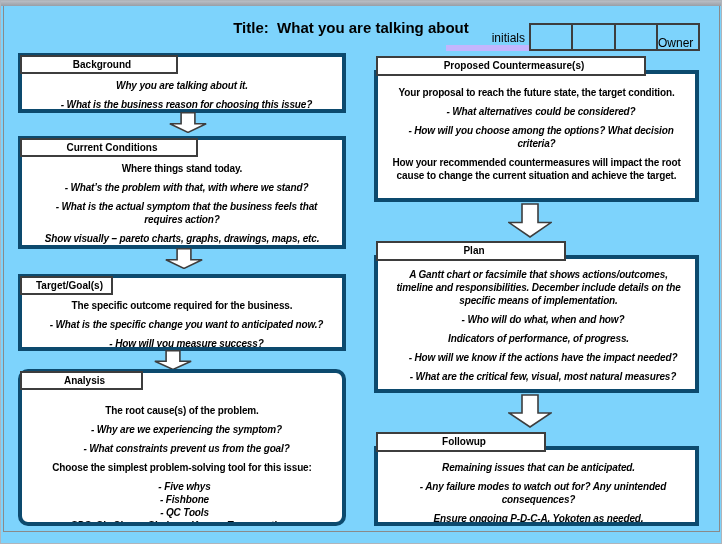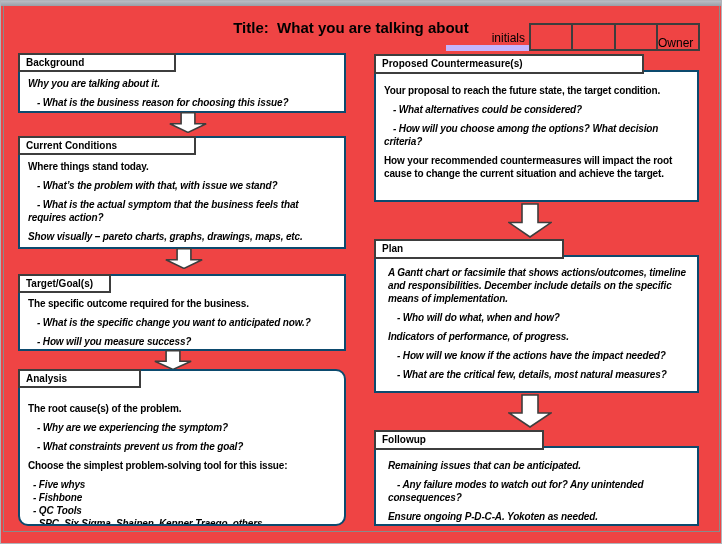--- a/index.html
+++ b/index.html
@@ -1,20 +1,20 @@
 <!DOCTYPE html>
 <html><head>
 <meta charset="utf-8">
 <style>
   * { box-sizing: border-box; margin: 0; padding: 0; }
   html,body { background:#e8e8e8; }
   .page {
     position: relative;
     width: 722px; height: 544px;
-    background: #ef4444;
+    background: #7dd3fc;
     font-family: "Liberation Sans", sans-serif;
     color: #000;
     overflow: hidden;
     border: 1px solid #b0b4ba;
   }
   .top-band {
     position:absolute; left:0; top:0; width:722px; height:5px;
     background: linear-gradient(#b9bdc4,#999ea6);
   }
   .frame {
@@ -38,21 +38,21 @@
     border:2px solid #3d3d3d; display:flex;
   }
   .signoff .cell { flex:1; border-right:2px solid #3d3d3d; position:relative; }
   .signoff .cell:last-child { border-right:none; }
   .owner {
     position:absolute; left:657px; top:36px; font-size:12px; line-height:13px;
     white-space:nowrap; background:transparent;
   }
   
   .panel {
-    position:absolute; background:#fff; border:2px solid #0c4a6e;
+    position:absolute; background:#fff; border:4px solid #0c4a6e;text-align:center;
   }
   .tab {
     position:absolute; left:-2px; top:-2px; height:19px;
     background:#fff; border:2px solid #3d3d3d;
     font-size:10px; font-weight:bold; line-height:14px;
     padding:1px 0 0 6px; white-space:nowrap;
   }
   .panel.raised .tab { top:-18px; height:20px; }
   .body {
     position:absolute; left:0; top:0; right:0; bottom:0;
@@ -105,21 +105,21 @@
         <path d="M14 1 H30 V19 H43 L22 33 L1 19 H14 Z" fill="#ffffff" stroke="#3d3d3d" stroke-width="1.6" vector-effect="non-scaling-stroke"></path>
       </svg>
   </div>
 
   <section class="panel" style="left:17px; top:135px; width:328px; height:113px;">
     <div class="tab" style="width:178px;">
       <span>Current Conditions</span>
     </div>
     <div class="body" style="padding-top:22px;">
       <p class="lead">Where things stand today.</p>
-      <p class="q">- What’s the problem with that, with issue we stand?</p>
+      <p class="q">- What’s the problem with that, with where we stand?</p>
       <p class="q">- What is the actual symptom that the business feels that requires action?</p>
       <p class="i">Show visually – pareto charts, graphs, drawings, maps, etc.</p>
     </div>
   </section>
 
   <div class="arrow" style="left:164px; top:247px; width:38px; height:21px;">
     <svg viewBox="0 0 44 34" preserveAspectRatio="none">
         <path d="M14 1 H30 V19 H43 L22 33 L1 19 H14 Z" fill="#ffffff" stroke="#3d3d3d" stroke-width="1.6" vector-effect="non-scaling-stroke"></path>
       </svg>
   </div>
@@ -177,21 +177,21 @@
 
   <section class="panel raised" style="left:373px; top:254px; width:325px; height:138px;">
     <div class="tab" style="width:190px;">
       <span>Plan</span>
     </div>
     <div class="body" style="padding-top:9px; padding-left:12px;">
       <p class="i">A Gantt chart or facsimile that shows actions/outcomes, timeline and responsibilities. December include details on the specific means of implementation.</p>
       <p class="q">- Who will do what, when and how?</p>
       <p class="i">Indicators of performance, of progress.</p>
       <p class="q">- How will we know if the actions have the impact needed?</p>
-      <p class="q">- What are the critical few, details, most natural measures?</p>
+      <p class="q">- What are the critical few, visual, most natural measures?</p>
     </div>
   </section>
 
   <div class="arrow" style="left:507px; top:393px; width:44px; height:34px;">
     <svg viewBox="0 0 44 34" preserveAspectRatio="none">
         <path d="M14 1 H30 V19 H43 L22 33 L1 19 H14 Z" fill="#ffffff" stroke="#3d3d3d" stroke-width="1.6" vector-effect="non-scaling-stroke"></path>
       </svg>
   </div>
 
   <section class="panel raised" style="left:373px; top:445px; width:325px; height:80px;">

